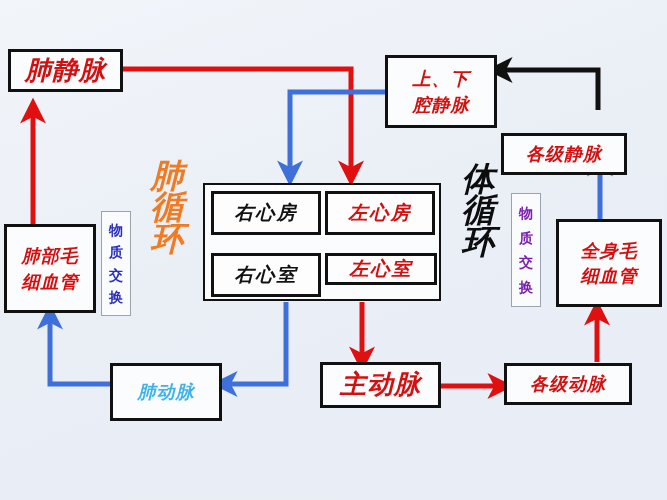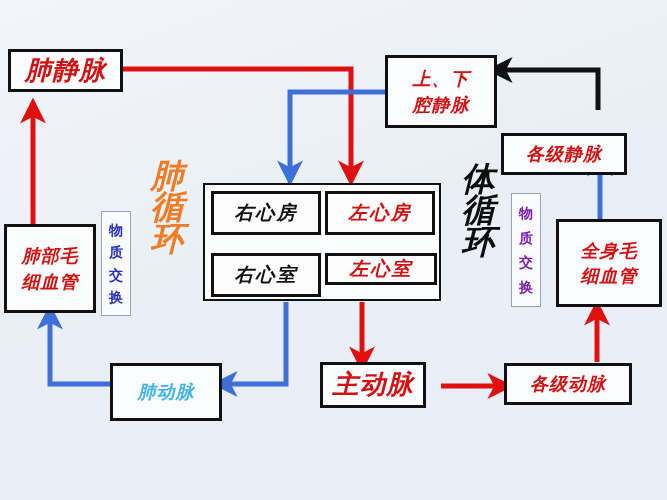--- a/index.html
+++ b/index.html
@@ -181,21 +181,21 @@
 
   <div class="box red t20" style="left:556px; top:219px; width:106px; height:88px;">
     <span>全身毛</span>
     <span>细血管</span>
   </div>
 
   <div class="box cyan t20" style="left:110px; top:363px; width:112px; height:58px;">
     <span>肺动脉</span>
   </div>
 
-  <div class="box red t22" style="left:320px; top:362px; width:106px; height:46px;font-style:italic;">
+  <div class="box red t22" style="left:320px; top:362px; width:121px; height:46px;font-style:italic;">
     <span>主动脉</span>
   </div>
 
   <div class="box red t20" style="left:504px; top:363px; width:128px; height:42px;">
     <span>各级动脉</span>
   </div>
 
   <div id="heart">
     <div class="chamber black" style="left:6px; top:6px; width:110px; height:44px;">
       <span>右心房</span>

